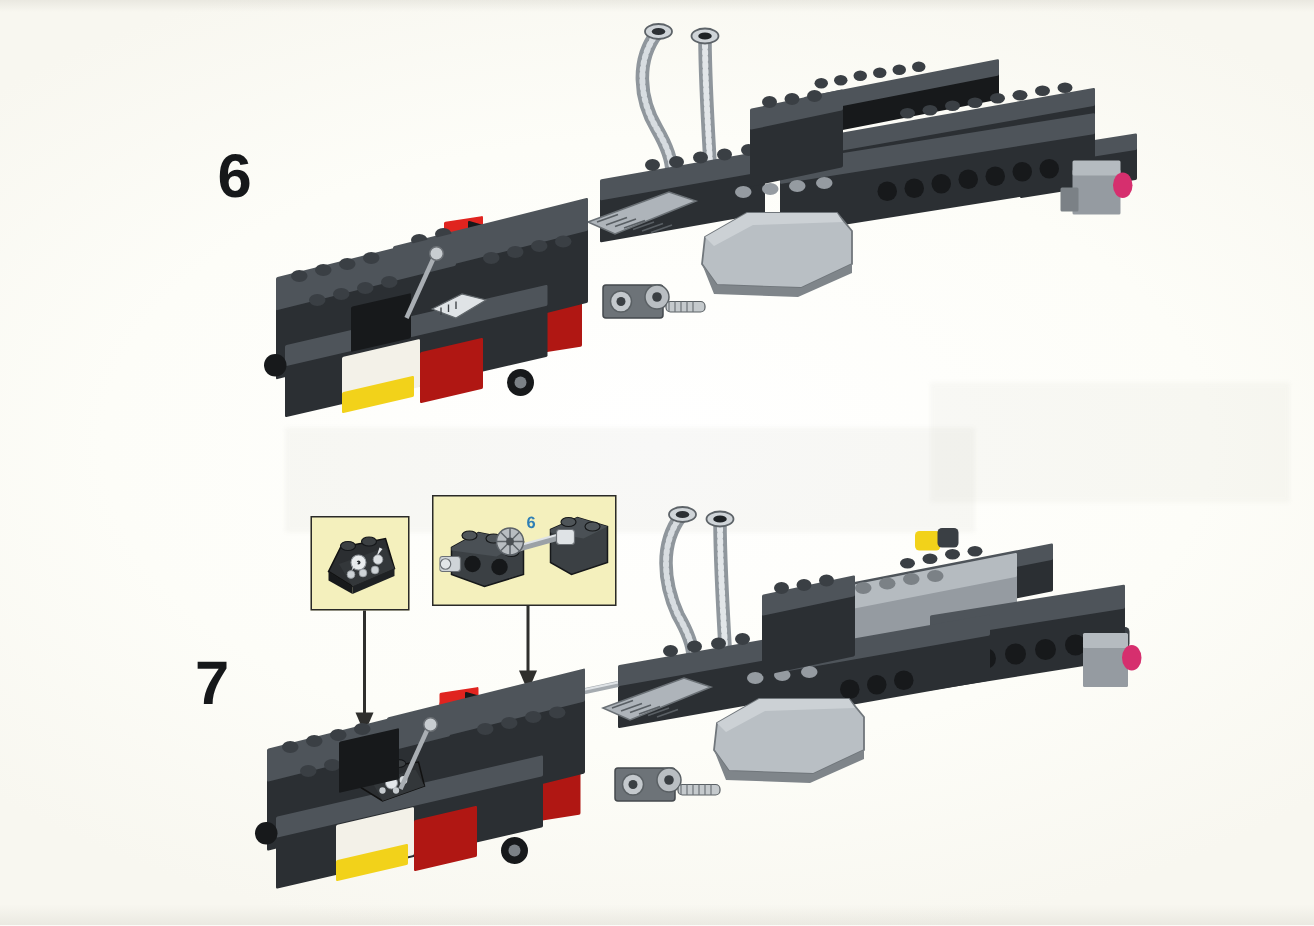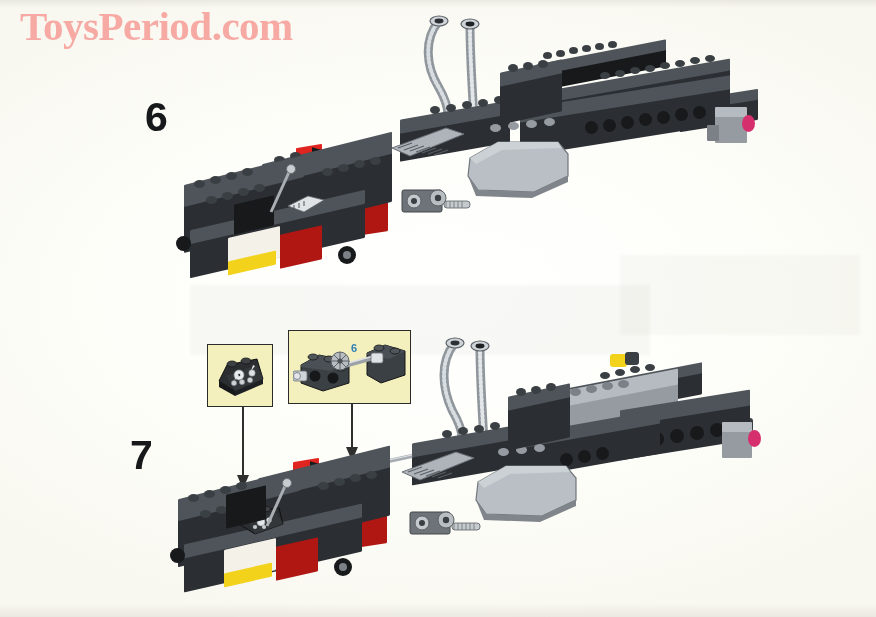--- a/index.html
+++ b/index.html
@@ -124,21 +124,20 @@
 
 <div id="page">
 
   <div class="paper-tint"></div>
   <div class="scan-shadow-top"></div>
   <div class="scan-shadow-bottom"></div>
 
   <div class="bleed" style="left:190px; top:285px; width:460px; height:70px; background:#8a8a78;"></div>
   <div class="bleed" style="left:620px; top:255px; width:240px; height:80px; background:#9a9a86;"></div>
 
-  <div class="watermark">ToysPeriod.com</div>
 
   <div id="step-6">
 
     <div class="step-number" id="step-6-number">6</div>
 
     <div>
 
       <div class="plate c-black" style="left:536px; top:57px; width:130px; height:22px; transform:skewY(-11deg);"></div>
       <div class="plate c-dkgrey-top" style="left:536px; top:52px; width:130px; height:11px; transform:skewY(-11deg);"></div>
 

